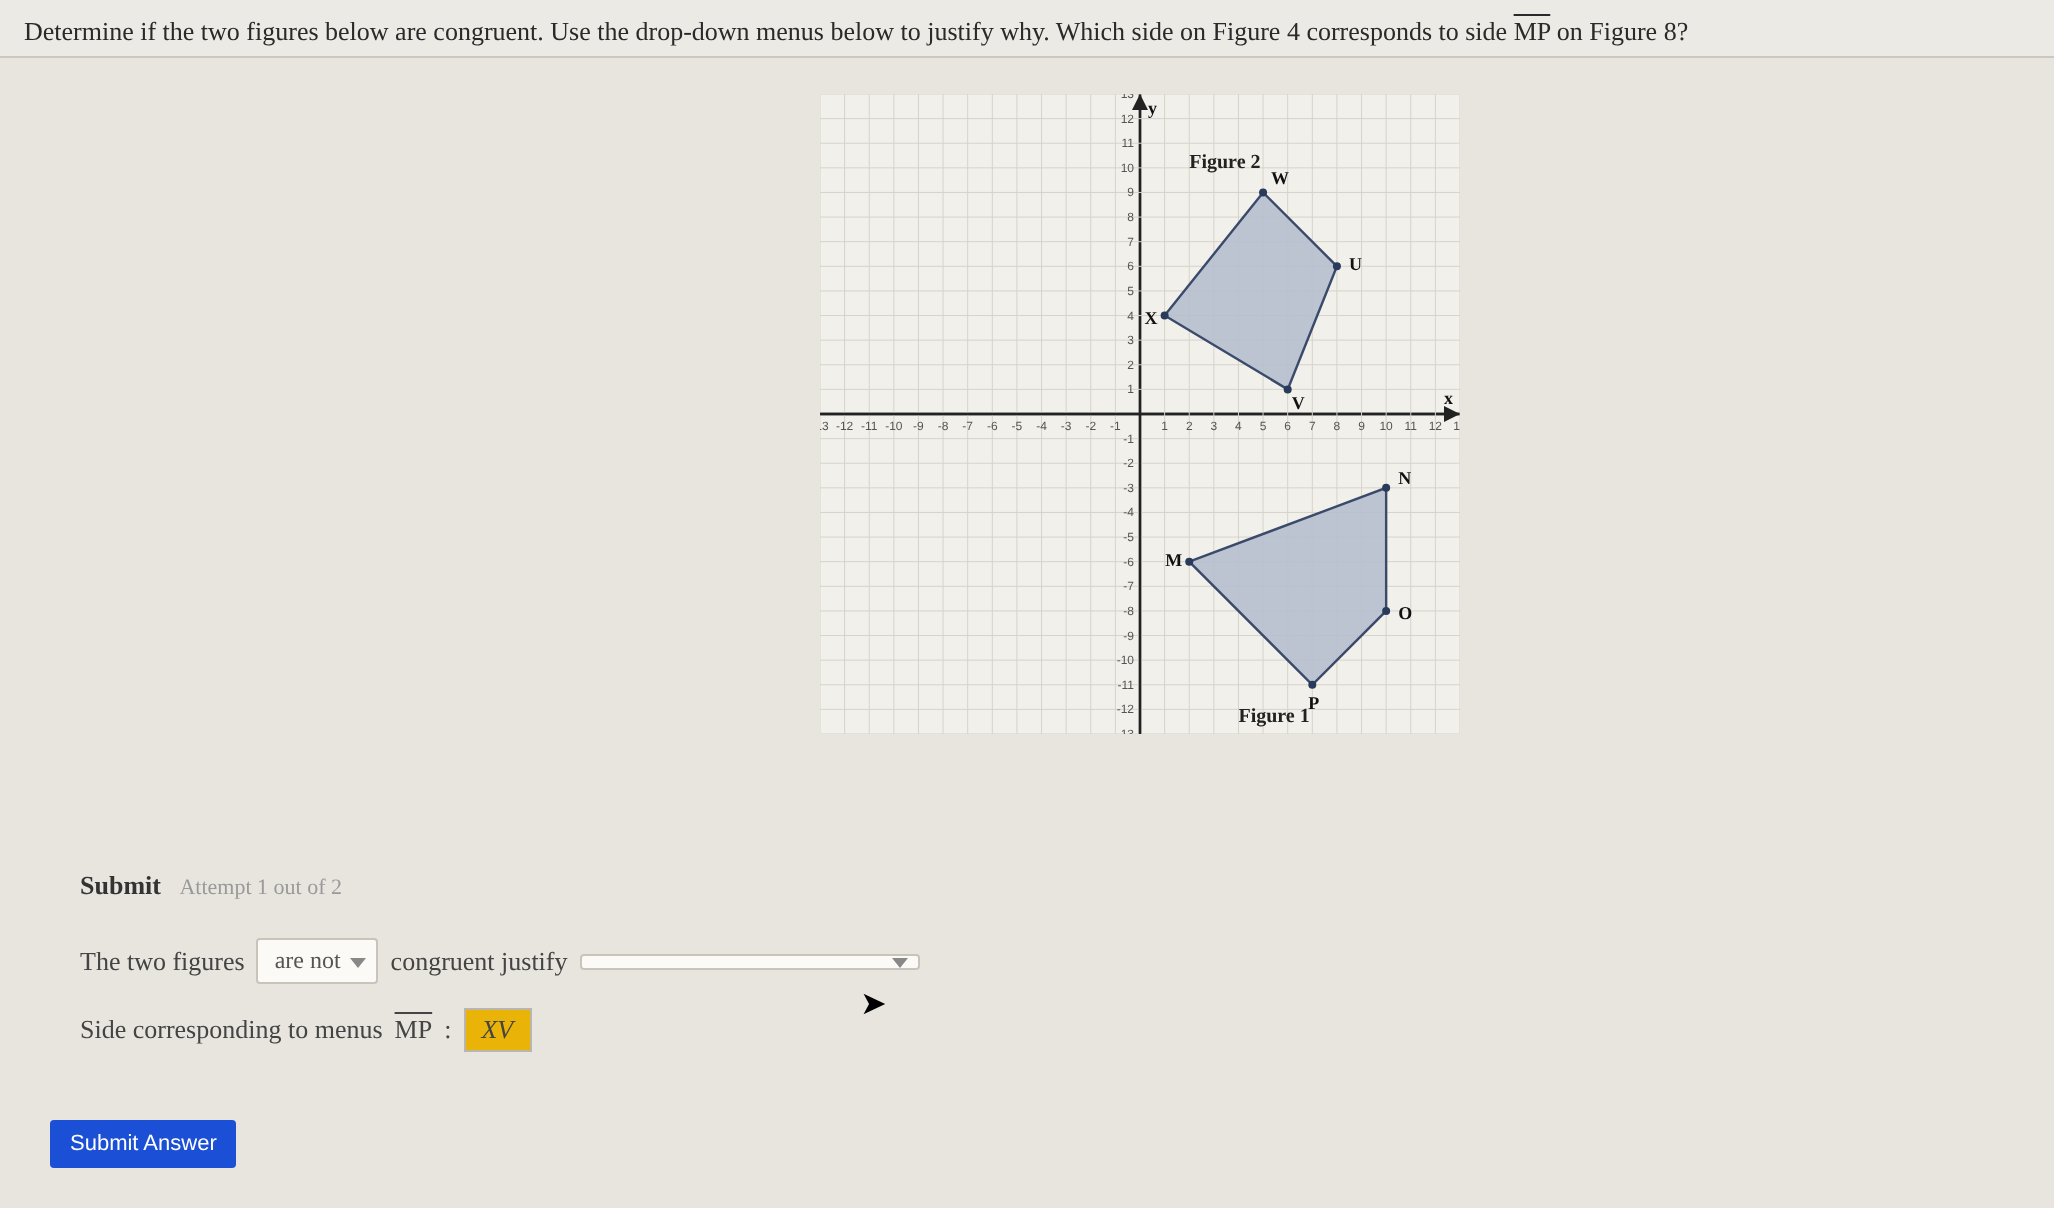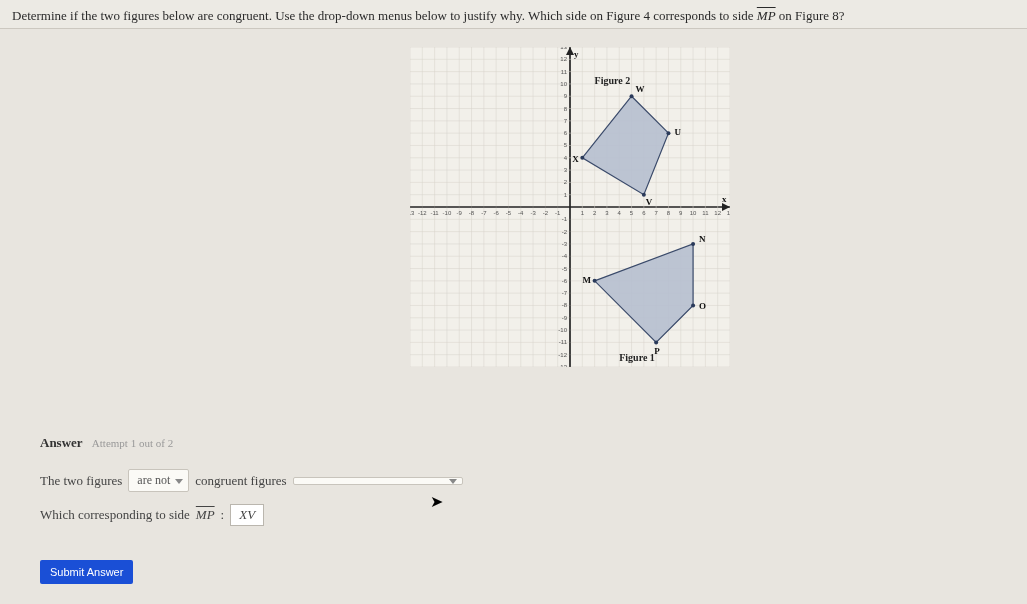--- a/index.html
+++ b/index.html
@@ -42,26 +42,26 @@
   .dropdown.wide { min-width: 170px; }
   .dropdown::after {
     content: ""; position: absolute; right: 5px; top: 50%;
     transform: translateY(-40%);
     border-left: 4px solid transparent;
     border-right: 4px solid transparent;
     border-top: 5px solid #888;
   }
   .mp-box {
     display: inline-block; border: 1px solid #bab6ae;
-    background: #ffffff; padding: 2px 8px; font-style: italic;
+    background: #eab308; padding: 2px 8px; font-style: italic;
     font-family: 'Times New Roman', serif; font-size: 13px;
   }
-  .overline { text-decoration: overline; font-style: italic; }
+  .overline { text-decoration: overline; }
   .submit-btn {
-    margin: 16px 40px 0 40px;
+    margin: 16px 40px 0 25px;
     display: inline-block;
     background: #1a4fd6; color: #fff;
     font-size: 11px; padding: 6px 10px;
     border: none; border-radius: 2px;
     font-family: Arial, sans-serif;
   }
   .cursor-fake {
     position: absolute; left: 430px; top: 492px;
     font-size: 16px; color: #000;
   }
@@ -227,37 +227,37 @@
           <text x="157" y="14.30769230769232" class="tick-label" text-anchor="end">12</text>
           <text x="320" y="168" class="tick-label" text-anchor="middle">13</text>
           <text x="157" y="2" class="tick-label" text-anchor="end">13</text>
         </g>
     </svg>
   </div>
 </div>
 
 <div class="answer-section">
   <div class="ans-header">
-    <b>Answer</b>
+    <b>Submit</b>
     <span class="sub">Attempt 1 out of 2</span>
   </div>
 
   <div class="row">
     <span>The two figures</span>
     <span class="dropdown">
       <span>are not</span>
     </span>
-    <span>congruent figures</span>
+    <span>congruent justify</span>
     <span class="dropdown wide">
       <span></span>
     </span>
   </div>
 
   <div class="row">
-    <span>Which corresponding to side</span>
+    <span>Side corresponding to menus</span>
     <span class="overline">MP</span>
       <span>:</span>
     <span class="mp-box">
       <span>XV</span>
     </span>
   </div>
 </div>
 
 <button class="submit-btn">
   <span>Submit Answer</span>

